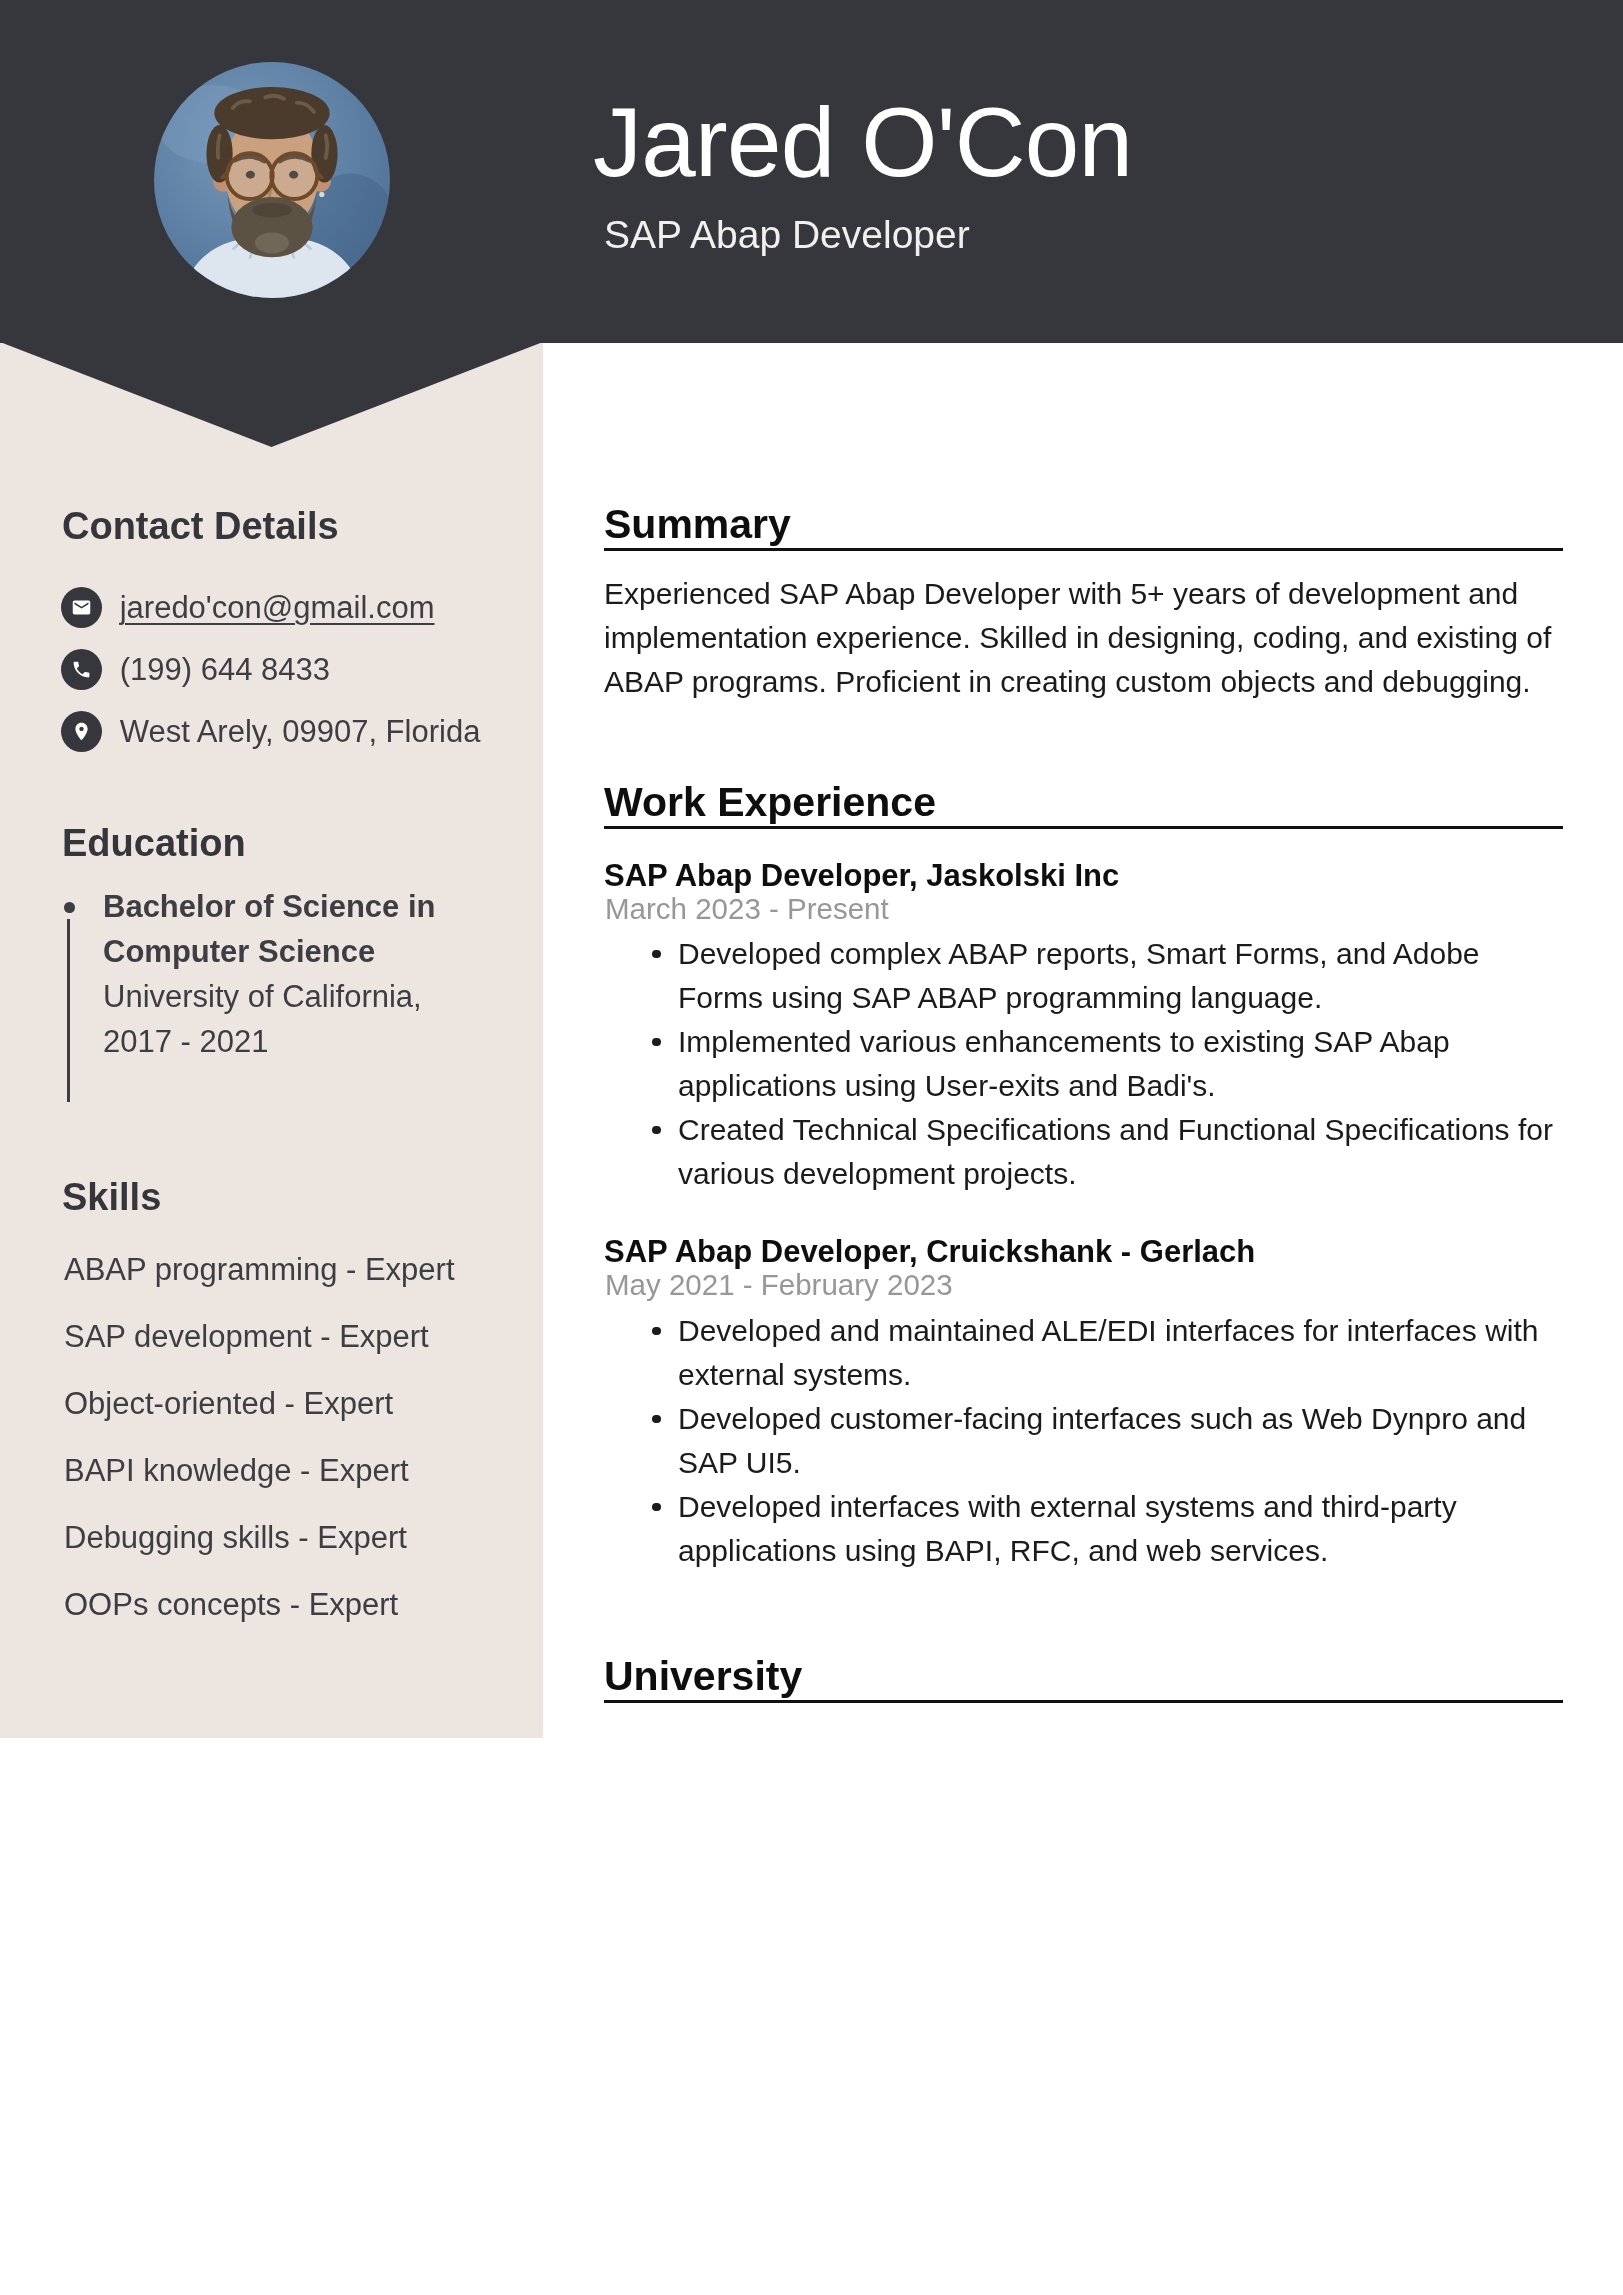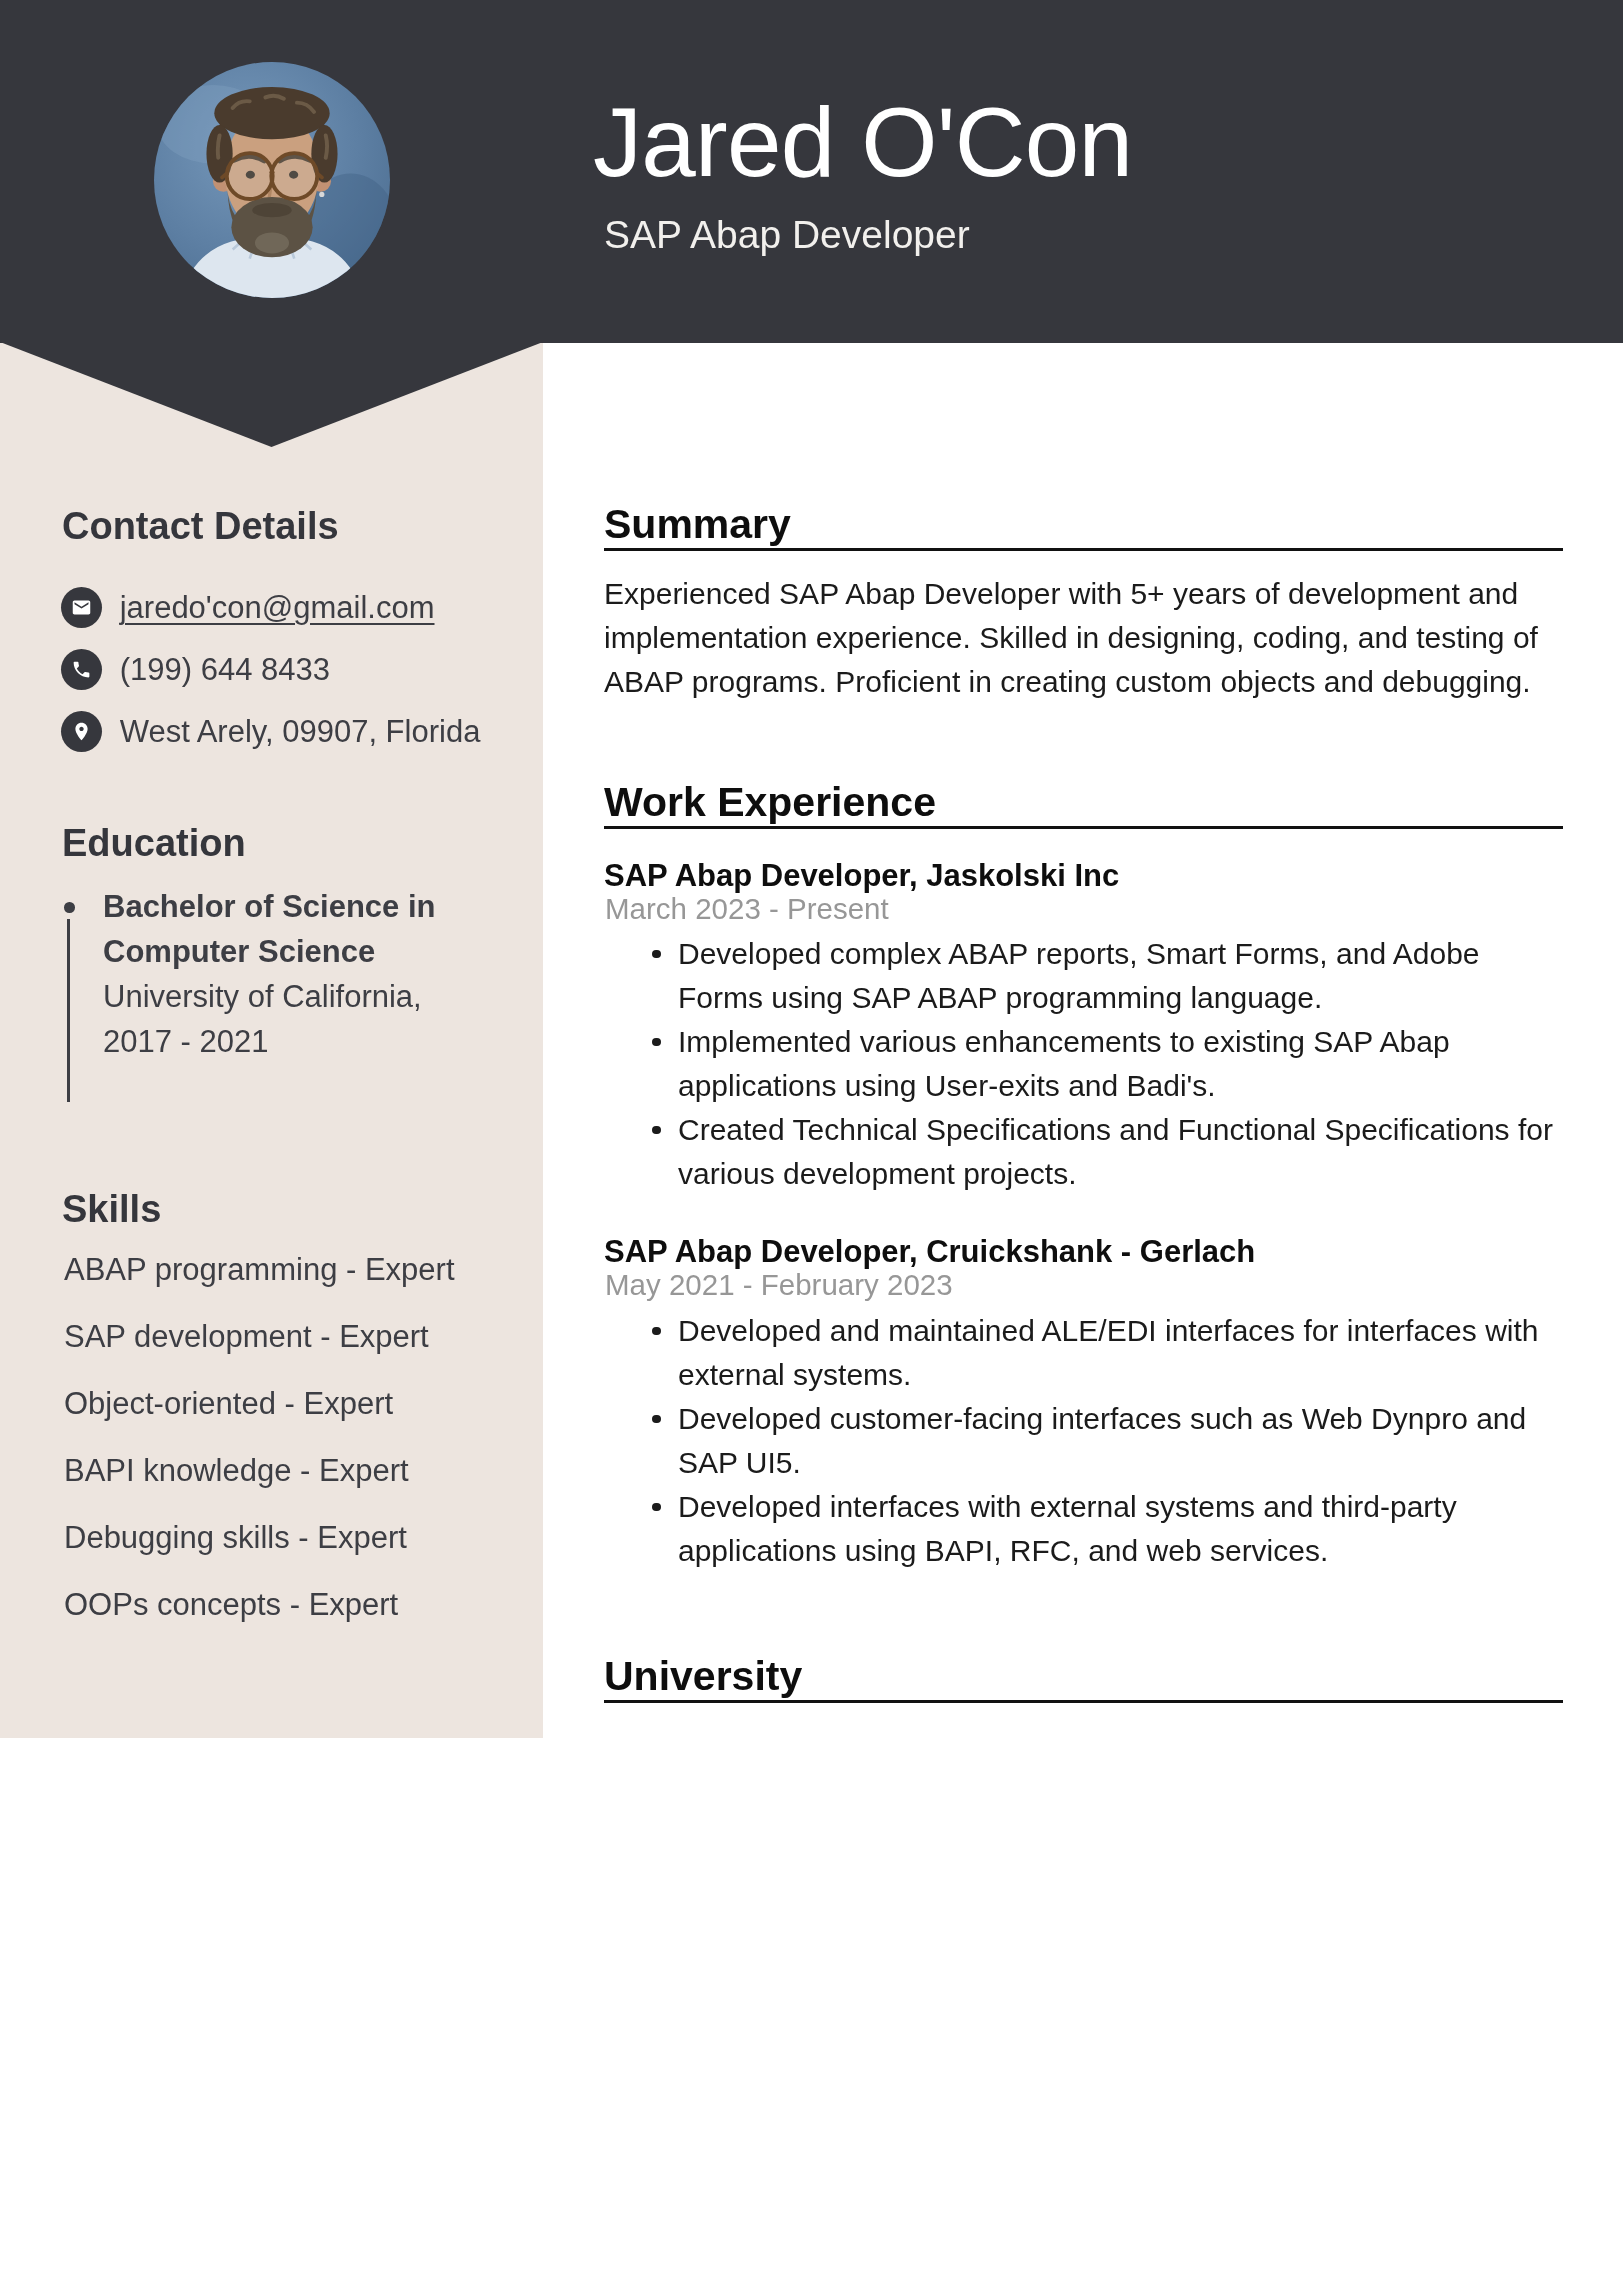--- a/index.html
+++ b/index.html
@@ -24,21 +24,21 @@
   .photo{left:154px;top:62px;width:236px;height:236px;border-radius:50%;overflow:hidden;}
   .name{left:593px;top:93px;font-size:98px;line-height:1;font-weight:300;
         color:var(--name-text);white-space:nowrap;letter-spacing:-0.7px;}
   .subtitle{left:604px;top:215px;font-size:39px;line-height:1;font-weight:400;
         color:var(--subtitle-text);white-space:nowrap;}
 
   
   .side-heading{font-size:38px;line-height:1;font-weight:600;color:var(--sidebar-heading);white-space:nowrap;}
   .h-contact{left:62px;top:507px;}
   .h-education{left:62px;top:824px;}
-  .h-skills{left:62px;top:1178px;margin-top:12px;}
+  .h-skills{left:62px;top:1178px;}
 
   .contact-row{left:61px;height:41px;display:flex;align-items:center;gap:17.7px;}
   .row-email{top:587px;} .row-phone{top:649px;} .row-location{top:711px;}
   .contact-icon{width:41px;height:41px;border-radius:50%;background:var(--icon-bg);
                 display:flex;align-items:center;justify-content:center;flex:0 0 auto;}
   .contact-icon svg{width:21px;height:21px;fill:var(--icon-glyph);}
   .contact-text{font-size:31px;line-height:41px;color:var(--sidebar-text);white-space:nowrap;}
   a.contact-text{color:var(--sidebar-text);text-decoration:underline;
                  text-decoration-thickness:2px;text-underline-offset:4.6px;}
 
@@ -186,21 +186,21 @@
       <div>Object-oriented - Expert</div>
       <div>BAPI knowledge - Expert</div>
       <div>Debugging skills - Expert</div>
       <div>OOPs concepts - Expert</div>
     </div>
 
   <div class="abs main-heading h-summary">Summary</div>
   <div class="abs rule rule-summary"></div>
   <div class="abs body-lines summary-body">
       <div>Experienced SAP Abap Developer with 5+ years of development and</div>
-      <div>implementation experience. Skilled in designing, coding, and testing of</div>
+      <div>implementation experience. Skilled in designing, coding, and existing of</div>
       <div>ABAP programs. Proficient in creating custom objects and debugging.</div>
     </div>
 
   <div class="abs main-heading h-experience">Work Experience</div>
   <div class="abs rule rule-experience"></div>
 
   <div class="abs job-title t-job1">SAP Abap Developer, Jaskolski Inc</div>
   <div class="abs job-date d-job1">March 2023 - Present</div>
   <ul class="abs bullets b-job1">
       <li>

